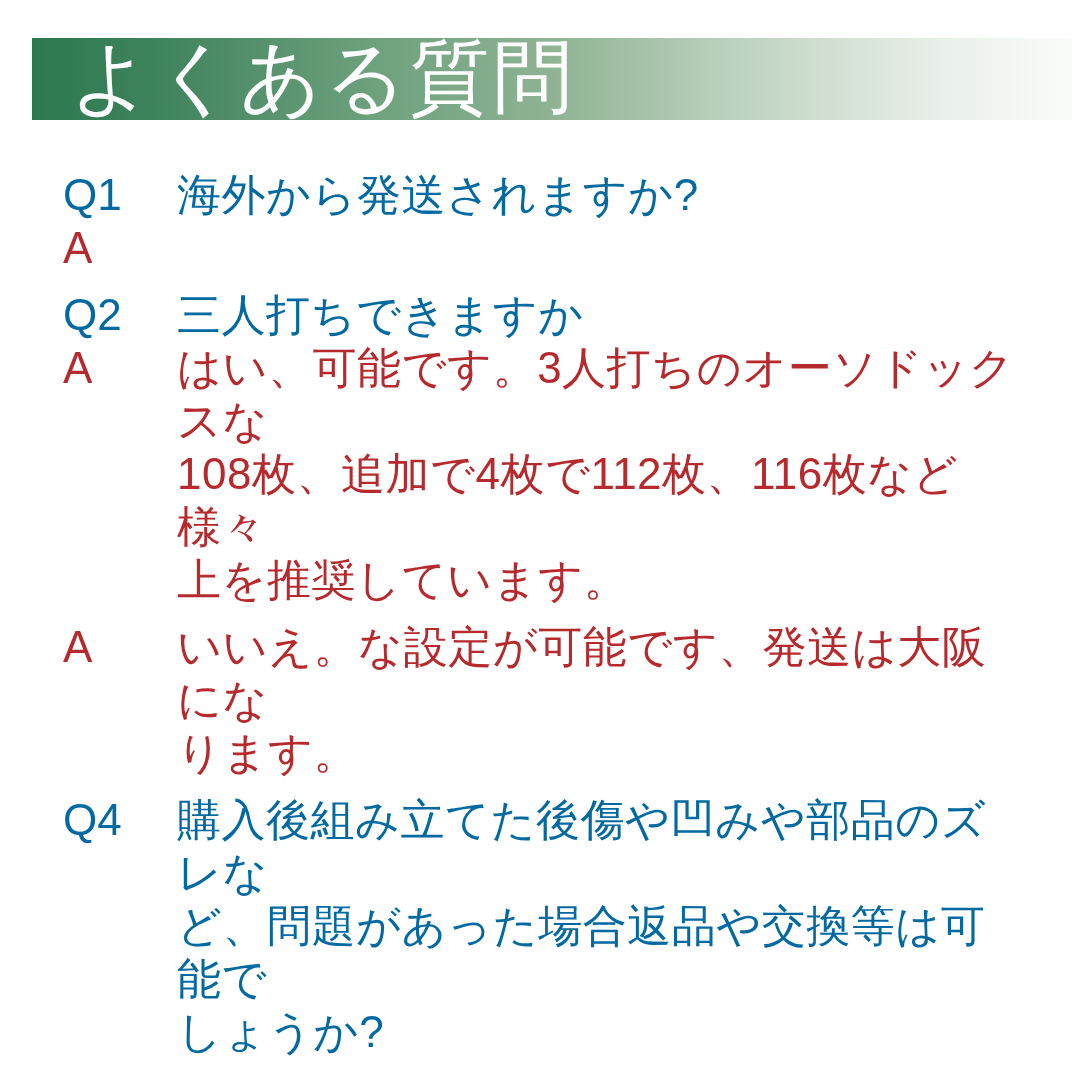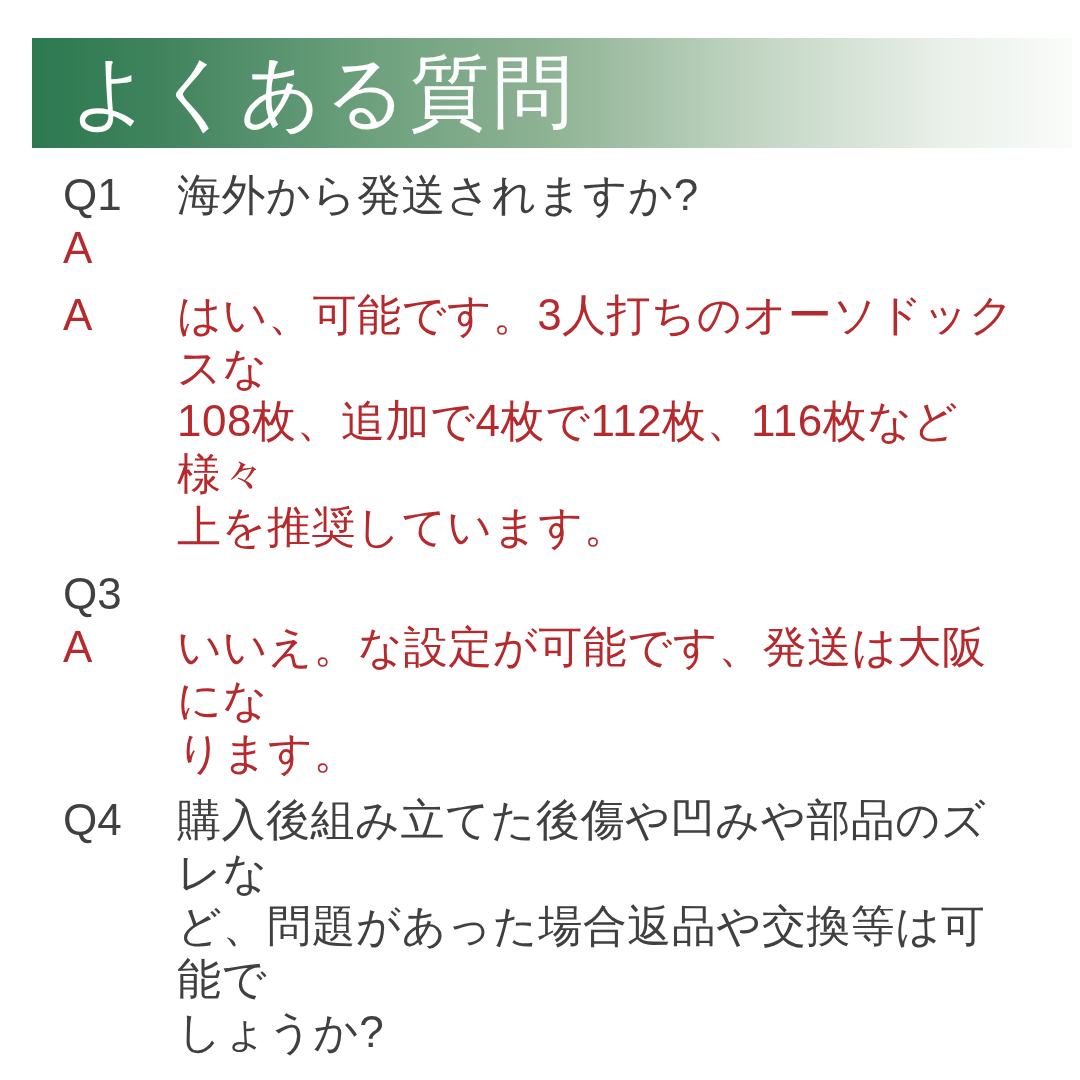--- a/index.html
+++ b/index.html
@@ -18,31 +18,30 @@
     position: absolute;
     inset: 0;
     background: #ffffff;
   }
   
   .header-bar {
     position: absolute;
     left: 32px;
     right: 8px;
     top: 38px;
-    height: 110px;
+    height: 82px;
     background: linear-gradient(90deg,
       #2c7950 0%,
       #3f835d 12%,
       #6ea17e 33%,
       #8fb394 50%,
       #c3d6c4 70%,
       #eaf0ea 88%,
       #fafcfa 100%);
     display: flex;
-    align-items: center;
   }
   .header-title {
     margin: 0 0 0 38px;
     color: #fdfdfd;
     font-size: 80px;
     font-weight: 400;
     letter-spacing: 3px;
     line-height: 1;
     white-space: nowrap;
   }
@@ -68,21 +67,21 @@
     white-space: nowrap;
   }
   .text {
     margin: 0;
     flex: 1;
     font-size: 44px;
     line-height: 53px;
     white-space: pre-line;
     letter-spacing: 0.5px;
   }
-  .q-label, .q-text { color: #404040; }
+  .q-label, .q-text { color: #0369a1; }
   .a-label, .a-text { color: #b6292c; }
 </style>
 </head>
 <body>
 
 <div class="page">
 
   <header class="header-bar">
     <h1 class="header-title">よくある質問</h1>
   </header>
@@ -94,30 +93,33 @@
         <span class="label q-label">Q1</span>
         <p class="text q-text">海外から発送されますか?</p>
       </div>
       <div class="row">
         <span class="label a-label">A</span>
       </div>
     </section>
 
     <section class="faq-item">
       <div class="row">
+        <span class="label q-label">Q2</span>
+        <p class="text q-text">三人打ちできますか</p>
+      </div>
+      <div class="row">
         <span class="label a-label">A</span>
         <p class="text a-text">はい、可能です。3人打ちのオーソドックスな
 108枚、追加で4枚で112枚、116枚など様々
 上を推奨しています。</p>
       </div>
     </section>
 
     <section class="faq-item">
       <div class="row">
-        <span class="label q-label">Q3</span>
       </div>
       <div class="row">
         <span class="label a-label">A</span>
         <p class="text a-text">いいえ。な設定が可能です、発送は大阪にな
 ります。</p>
       </div>
     </section>
 
     <section class="faq-item">
       <div class="row">

